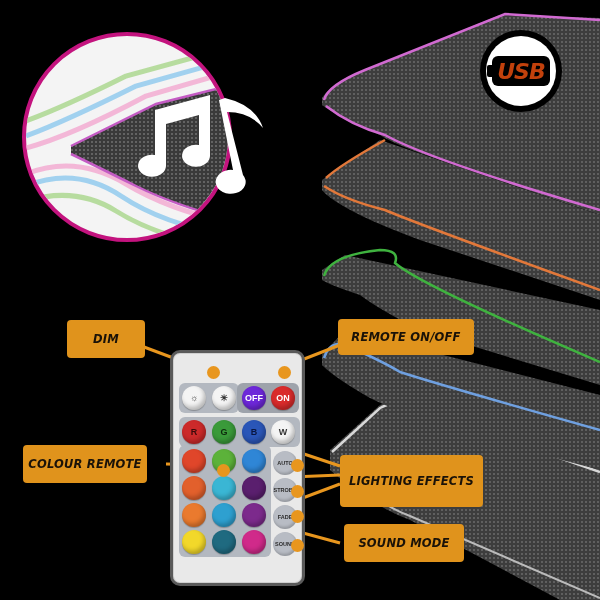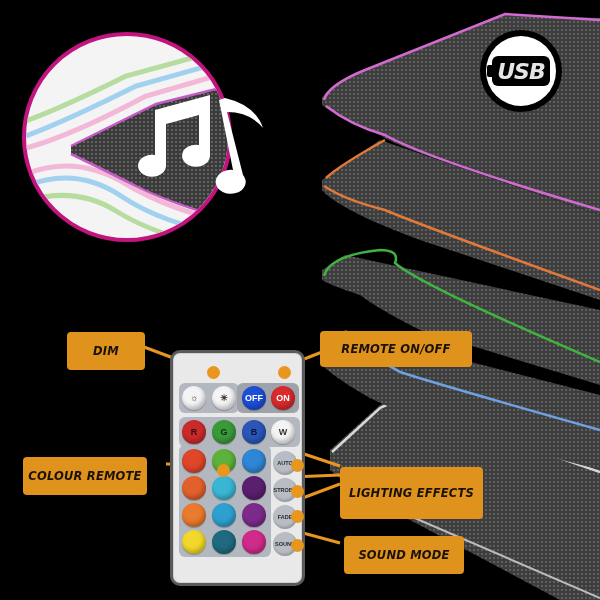--- a/index.html
+++ b/index.html
@@ -26,29 +26,28 @@
     width: 70px; height: 70px; border-radius: 50%; background: #fff;
     display: flex; align-items: center; justify-content: center;
   }
   .usb-plug {
     position: relative; width: 58px; height: 30px; background: #000; border-radius: 6px;
     display: flex; align-items: center; justify-content: center;
   }
   .usb-plug::before {
     content: ""; position: absolute; left: -5px; top: 9px; width: 6px; height: 12px; background: #000; border-radius: 2px 0 0 2px;
   }
-  .usb-text { color: #e5e5e5; font-weight: 900; font-style: italic; font-size: 22px; letter-spacing: -1px; font-family: "DejaVu Sans", sans-serif; }
+  .usb-text { color: #c2410c; font-weight: 900; font-style: italic; font-size: 22px; letter-spacing: -1px; font-family: "DejaVu Sans", sans-serif; }
 
   
   .label {
     position: absolute; background: #e0931c; border-radius: 4px;
     color: #1a1208; font-weight: 900; font-style: italic; font-size: 11.5px;
     display: flex; align-items: center; justify-content: center; letter-spacing: 0.2px;
     font-family: "DejaVu Sans", sans-serif;
-    margin-top: 12px;
   }
 
   
   .remote {
     position: absolute; left: 170px; top: 350px; width: 135px; height: 236px;
     background: #e9e9e9; border-radius: 10px; border: 3px solid #5a5a5a;
     box-shadow: inset 0 0 0 1px #cfcfcf;
   }
   .panel { position: absolute; background: #b3b8c0; border-radius: 6px; }
   .btn {
@@ -146,41 +145,41 @@
     <line x1="340" y1="345" x2="276" y2="370"></line>
     <line x1="166" y1="464" x2="215" y2="465"></line>
     <line x1="292" y1="450" x2="340" y2="466"></line>
     <line x1="292" y1="477" x2="340" y2="475"></line>
     <line x1="292" y1="502" x2="340" y2="484"></line>
     <line x1="292" y1="530" x2="340" y2="543"></line>
   </g>
 </svg>
 
 <div class="label" style="left:67px;top:320px;width:78px;height:38px;">DIM</div>
-<div class="label" style="left:320px;top:319px;width:152px;height:36px;">REMOTE ON/OFF</div>
+<div class="label" style="left:338px;top:319px;width:136px;height:36px;">REMOTE ON/OFF</div>
 <div class="label" style="left:23px;top:445px;width:124px;height:38px;">COLOUR REMOTE</div>
 <div class="label" style="left:340px;top:455px;width:143px;height:52px;">LIGHTING EFFECTS</div>
 <div class="label" style="left:344px;top:524px;width:120px;height:38px;">SOUND MODE</div>
 
 <div class="remote">
   <div class="dot" style="left:34px;top:13px;"></div>
   <div class="dot" style="left:105px;top:13px;"></div>
 
   <div class="panel" style="left:6px;top:30px;width:60px;height:30px;"></div>
   <div class="panel" style="left:64px;top:30px;width:62px;height:30px;background:#9ea3ab;"></div>
   <div class="panel" style="left:6px;top:64px;width:121px;height:30px;"></div>
   <div class="panel" style="left:6px;top:92px;width:92px;height:112px;"></div>
 
   <div class="btn" style="left:9px;top:33px;background:#f4f4f4;color:#333;">
     <span>☼</span>
   </div>
   <div class="btn" style="left:39px;top:33px;background:#f4f4f4;color:#333;">
     <span>☀</span>
   </div>
-  <div class="btn" style="left:69px;top:33px;background:#1d4ed8;color:#fff;">OFF</div>
+  <div class="btn" style="left:69px;top:33px;background:#6d28d9;color:#fff;">OFF</div>
   <div class="btn" style="left:98px;top:33px;background:#d92b2b;color:#fff;">ON</div>
 
   <div class="btn" style="left:9px;top:67px;background:#cc2a2a;color:#3a0a0a;">R</div>
   <div class="btn" style="left:39px;top:67px;background:#3a9a3a;color:#0d2a0d;">G</div>
   <div class="btn" style="left:69px;top:67px;background:#2a56b8;color:#0a1640;">B</div>
   <div class="btn" style="left:98px;top:67px;background:#f4f4f4;color:#333;">W</div>
 
   <div class="btn" style="left:9px;top:96px;background:#e0462a;"></div>
   <div class="btn" style="left:39px;top:96px;background:#5cb23a;"></div>
   <div class="btn" style="left:69px;top:96px;background:#2f86d6;"></div>

